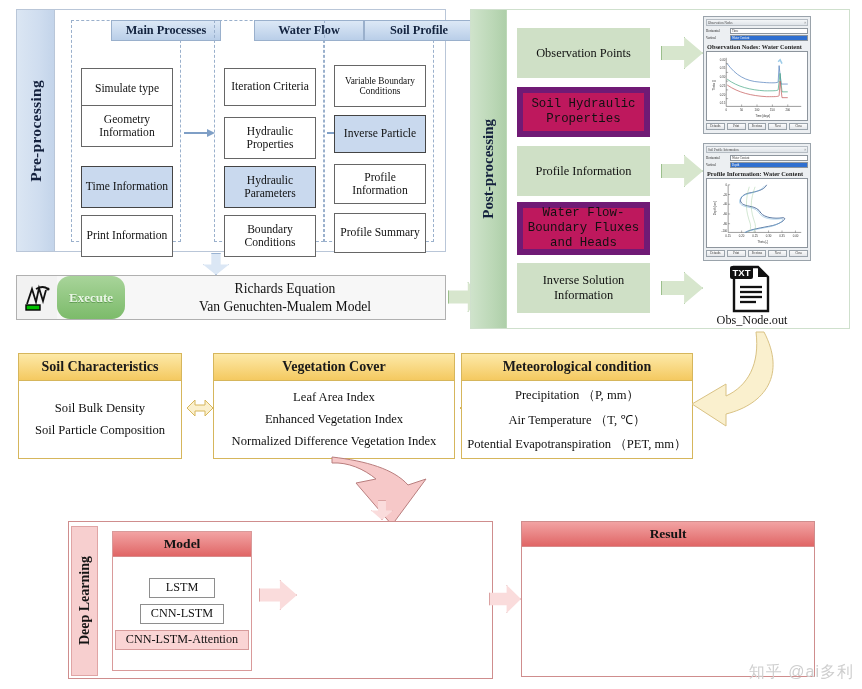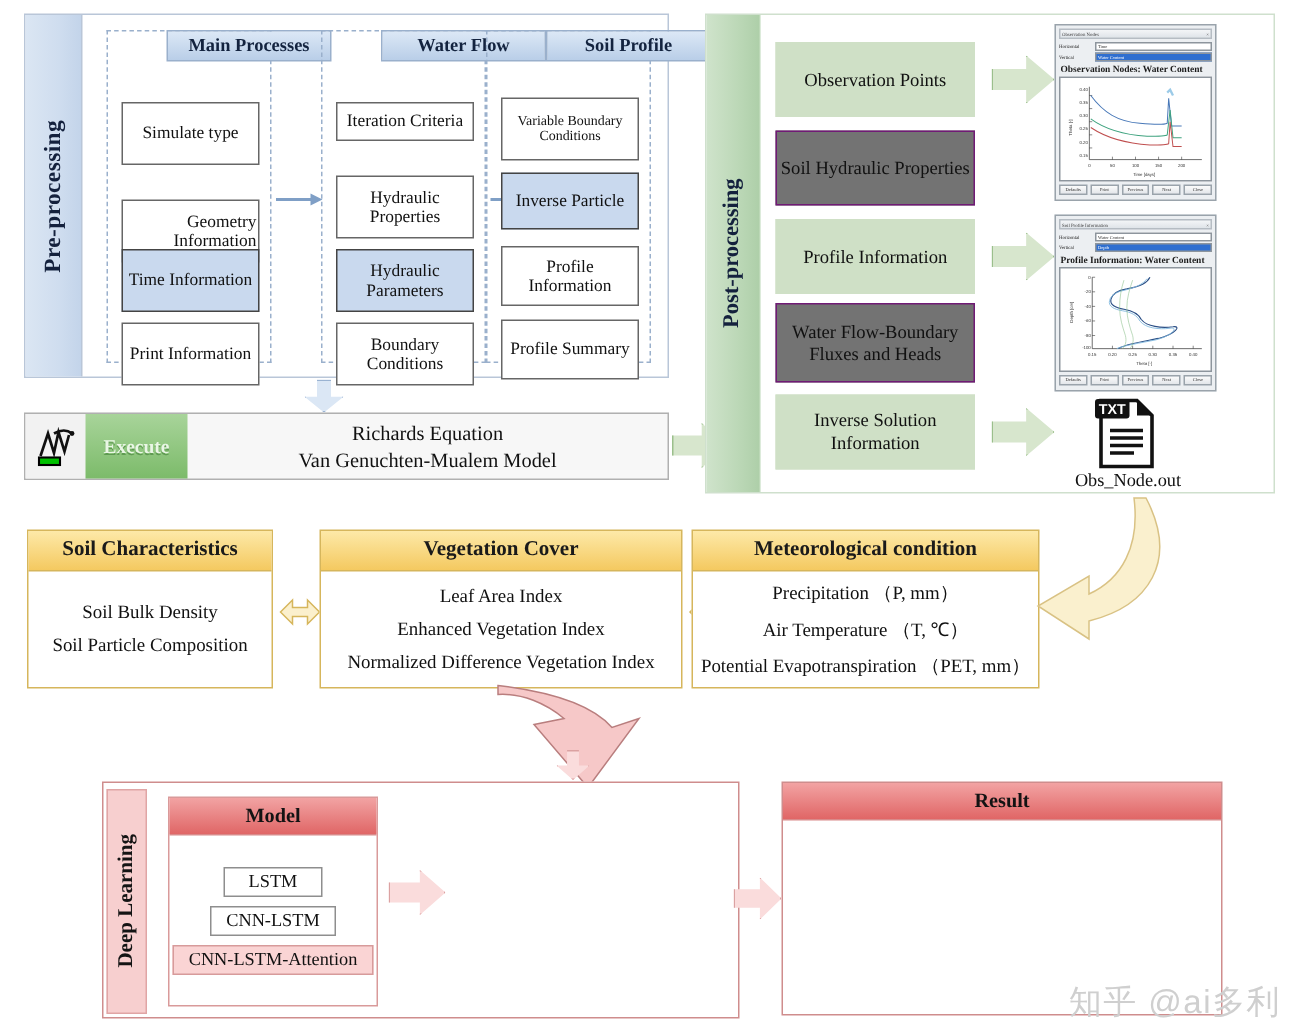--- a/index.html
+++ b/index.html
@@ -70,21 +70,21 @@
   #postproc-sidebar span {
     writing-mode:vertical-rl; transform:rotate(180deg);
     font-weight:bold; font-size:15px; color:#14213d;
   }
   .pp-item {
     position:absolute; left:46px; width:133px; height:50px;
     display:flex; align-items:center; justify-content:center;
     text-align:center; font-size:12.4px; line-height:1.2;
   }
   .pp-item.green { background:#cfe0c6; border:1px solid #cfe0c6; }
-  .pp-item.white { background:#737373; border:1px solid #701a75; }
+  .pp-item.white { background:#be185d; border:6px solid #701a75;font-family:Liberation Mono, monospace; }
 
   .fat-arrow {
     position:absolute; width:42px; height:32px;
     background:#d7e6cd; border:1px solid #9bbf8c;
     clip-path:polygon(0% 28%, 55% 28%, 55% 0%, 100% 50%, 55% 100%, 55% 72%, 0% 72%);
   }
 
   
   .dlg {
     position:absolute; background:#eceff2; border:1px solid #9aa3ab;
@@ -112,20 +112,21 @@
   #exec-bar {
     left:16px; top:275px; width:430px; height:45px;
     border:1px solid #b0b0b0; background:#f7f7f7; display:flex; align-items:stretch;
   }
   #exec-icon { width:40px; display:flex; align-items:center; justify-content:center; background:#f2f2f2; }
   #exec-badge {
     width:68px; background:linear-gradient(180deg,#a8d49a,#7cbb6a);
     display:flex; align-items:center; justify-content:center;
     color:#eaf6e6; font-weight:bold; font-size:13px;
     text-shadow:0 1px 0 #5f9a52;
+    border-radius:13px;
   }
   #exec-text { flex:1; display:flex; flex-direction:column; align-items:center; justify-content:center; font-size:13.6px; line-height:1.3; }
 
   
   #down-arrow-exec {
     left:203px; top:253px; width:26px; height:22px;
     background:#dbe7f5; border:1px solid #9ab3d2;
     clip-path:polygon(32% 0%, 68% 0%, 68% 52%, 100% 52%, 50% 100%, 0% 52%, 32% 52%);
   }
   #exec-to-post-arrow {
@@ -191,50 +192,50 @@
     text-align:center; font-size:19px; line-height:1.3; padding:0 10px;
   }
   #down-arrow-dl {
     left:371px; top:500px; width:22px; height:20px;
     background:#fadcdc; border:1px solid #dba2a2;
     clip-path:polygon(32% 0%, 68% 0%, 68% 52%, 100% 52%, 50% 100%, 0% 52%, 32% 52%);
   }
 
   
   #watermark {
-    right:8px; bottom:6px; font-size:22px; color:#cfcfcf;
+    right:8px; bottom:6px; font-size:16px; color:#cfcfcf;
     font-family:"Liberation Sans", sans-serif; letter-spacing:1px;
     pointer-events:none;
   }
   .sup { font-size:.72em; vertical-align:super; }
 </style>
 </head>
 <body>
 
 <div class="abs" id="preproc-panel">
   <div class="abs" id="preproc-sidebar">
     <span>Pre-processing</span>
   </div>
 
   <div class="group" style="left:54px;">
     <div class="group-head">Main Processes</div>
     <div class="cell" style="top:47px;  height:42px;">Simulate type</div>
-    <div class="cell" style="top:112px;  height:42px;text-align:right;">Geometry Information</div>
+    <div class="cell" style="top:84px;  height:42px;">Geometry Information</div>
     <div class="cell hl" style="top:145px; height:42px;">Time Information</div>
     <div class="cell" style="top:194px; height:42px;">Print Information</div>
   </div>
 
   <div class="blue-arrow abs" style="left:167px; top:119px; width:32px;">
     <div class="shaft" style="width:24px;"></div>
     <div class="head" style="left:23px;"></div>
   </div>
 
   <div class="group" style="left:197px;">
     <div class="group-head">Water Flow</div>
-    <div class="cell" style="top:47px;  height:26px;">Iteration Criteria</div>
+    <div class="cell" style="top:47px;  height:38px;">Iteration Criteria</div>
     <div class="cell" style="top:96px;  height:42px;">Hydraulic Properties</div>
     <div class="cell hl" style="top:145px; height:42px;">Hydraulic Parameters</div>
     <div class="cell" style="top:194px; height:42px;">Boundary Conditions</div>
   </div>
 
   <div class="blue-arrow abs" style="left:310px; top:119px; width:32px;">
     <div class="shaft" style="width:24px;"></div>
     <div class="head" style="left:23px;"></div>
   </div>
 

